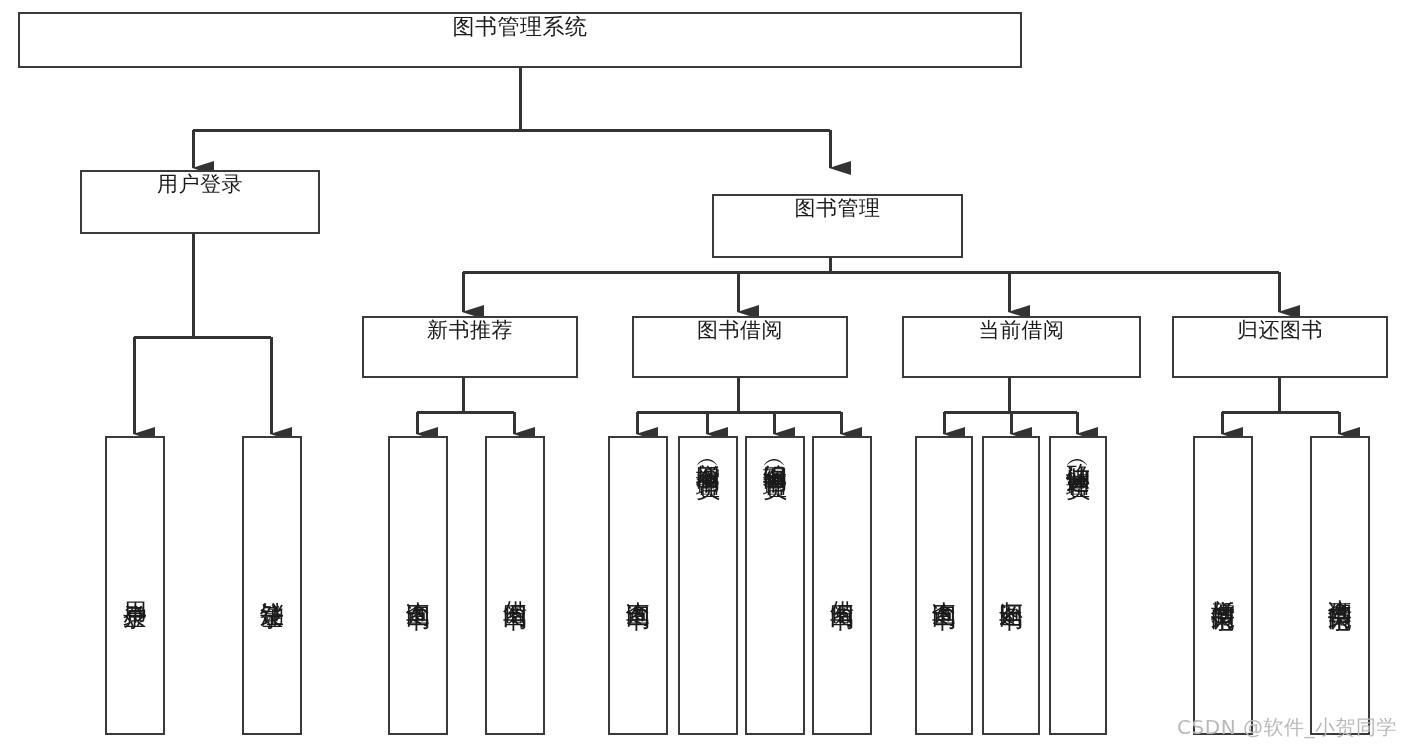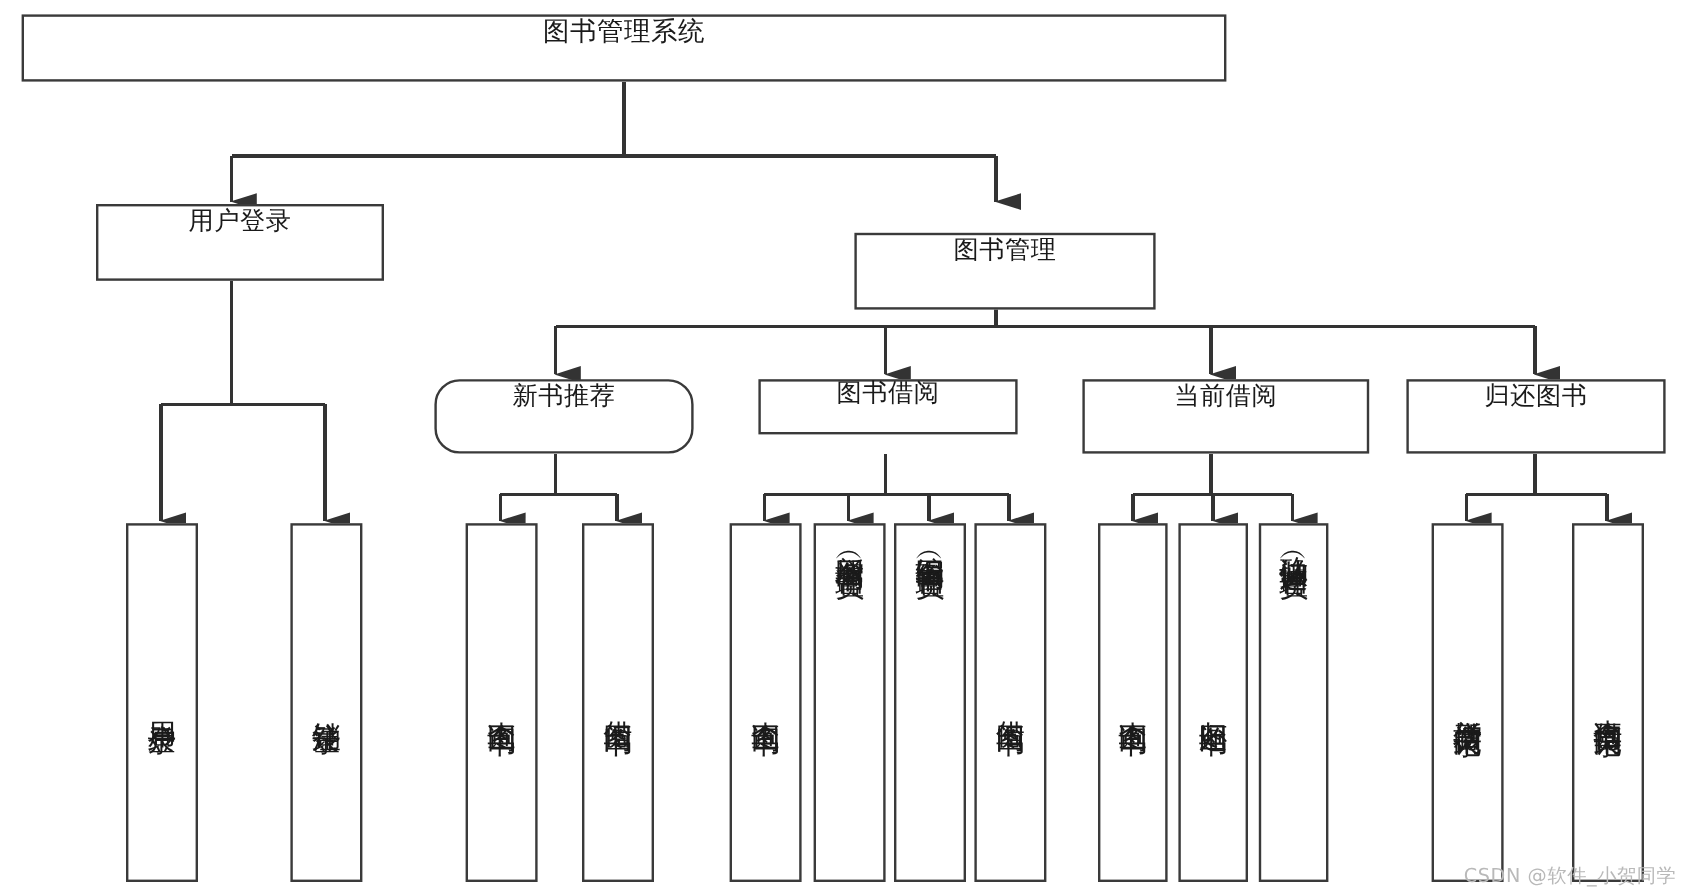--- a/index.html
+++ b/index.html
@@ -66,21 +66,21 @@
   .node.vert.align-top {
     align-items: flex-start;
   }
   .node.vert.align-center {
     align-items: center;
   }
   #watermark {
     position: absolute;
     right: 8px;
     bottom: 6px;
-    font-size: 16px;
+    font-size: 20px;
     color: #b9b9b9;
     letter-spacing: 0.5px;
     white-space: nowrap;
     user-select: none;
   }
 </style>
 </head>
 <body>
 
 <div id="diagram-root">
@@ -140,24 +140,24 @@
     <span class="node-label">图书管理系统</span>
   </div>
 
   <div class="node horiz" style="left:80px; top:170px; width:240px; height:64px;">
     <span class="node-label">用户登录</span>
   </div>
   <div class="node horiz" style="left:712px; top:170px; width:251px; height:64px;margin-top:24px;">
     <span class="node-label">图书管理</span>
   </div>
 
-  <div class="node horiz" style="left:362px; top:316px; width:216px; height:62px;border-radius:21px;">
+  <div class="node horiz" style="left:362px; top:316px; width:216px; height:62px;">
     <span class="node-label">新书推荐</span>
   </div>
-  <div class="node horiz" style="left:632px; top:316px; width:216px; height:46px;font-family:Liberation Mono, monospace;">
+  <div class="node horiz" style="left:632px; top:316px; width:216px; height:62px;">
     <span class="node-label">图书借阅</span>
   </div>
   <div class="node horiz" style="left:902px; top:316px; width:239px; height:62px;">
     <span class="node-label">当前借阅</span>
   </div>
   <div class="node horiz" style="left:1172px; top:316px; width:216px; height:62px;">
     <span class="node-label">归还图书</span>
   </div>
 
   <div class="node vert align-center" style="left:105px; top:436px; width:60px; height:299px;">

